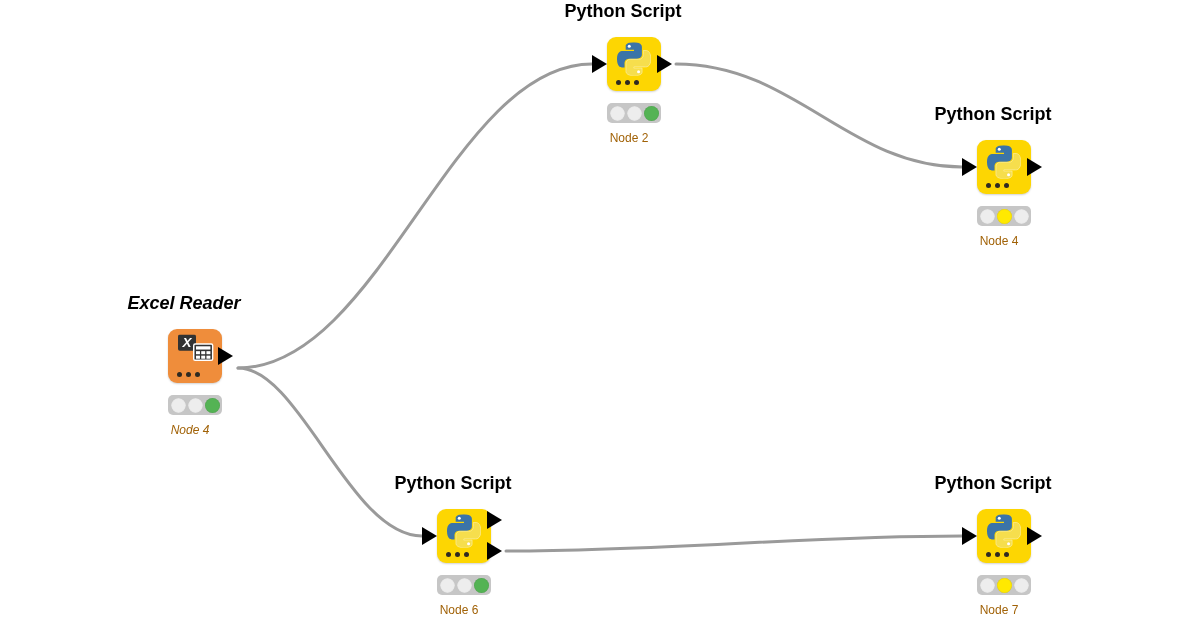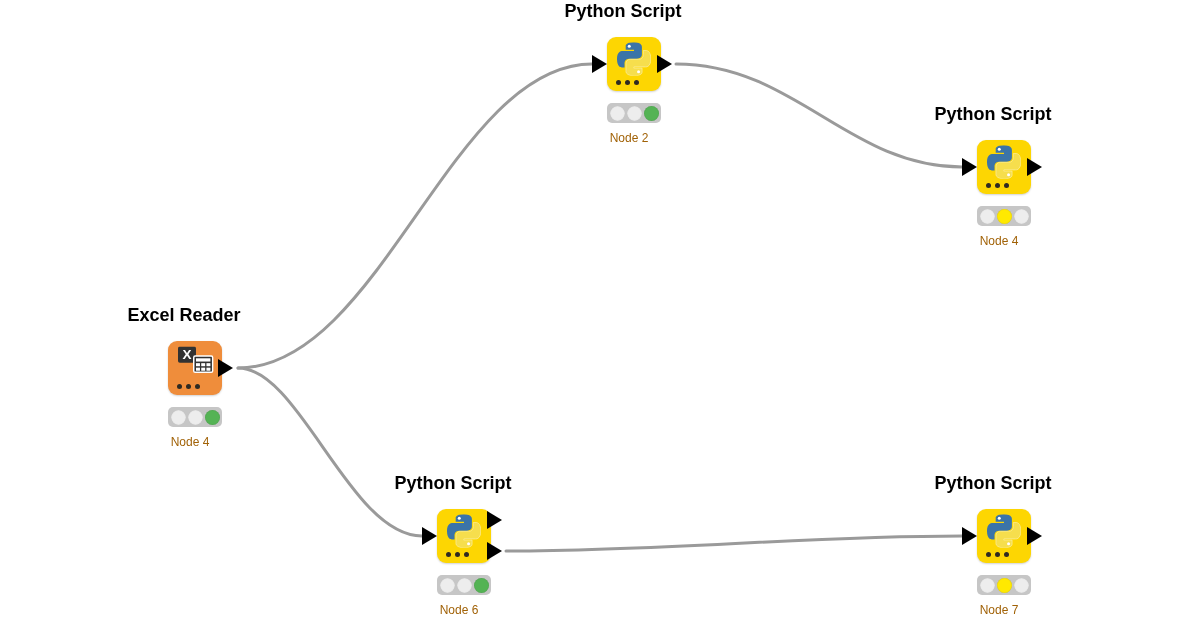--- a/index.html
+++ b/index.html
@@ -4,21 +4,21 @@
 <style>
   html,body{margin:0;padding:0;background:#fff;}
   .canvas{
     position:relative;width:1200px;height:630px;background:#ffffff;
     font-family:"Liberation Sans", sans-serif;overflow:hidden;
   }
   .wires{position:absolute;left:0;top:0;z-index:1;}
   .wires path{fill:none;stroke:#9a9a9a;stroke-width:3;stroke-linecap:round;}
 
   .node{position:absolute;width:50px;height:54px;z-index:2;}
-  #node1{left:168px;top:341px;}
+  #node1{left:168px;top:329px;font-style:italic;}
   #node2{left:607px;top:37px;}
   #node3{left:977px;top:140px;}
   #node4{left:437px;top:509px;}
   #node5{left:977px;top:509px;}
 
   .node-icon{
     position:absolute;left:0;top:0;width:54px;height:54px;border-radius:9px;
     box-shadow:0 1px 2px rgba(0,0,0,.18);
   }
   .icon-yellow{background:#fdd602;}

